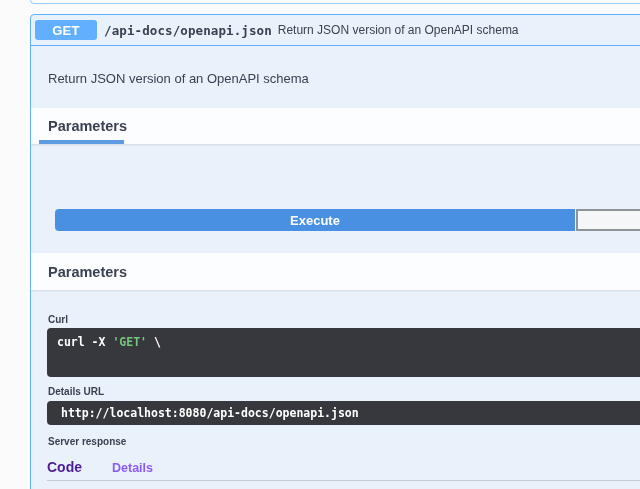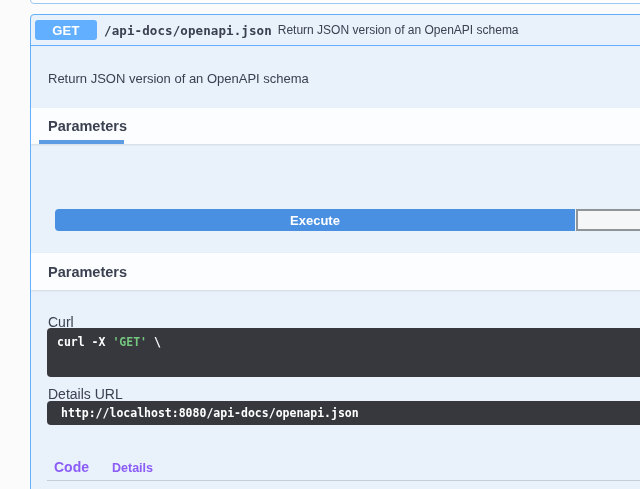--- a/index.html
+++ b/index.html
@@ -56,34 +56,34 @@
     position:absolute; left:0; top:0; width:520px; height:22px;
     background:#4990e2; border:none; border-radius:4px 0 0 4px;
     color:#fff; font-weight:bold; font-size:13px; cursor:pointer;
     font-family:"Liberation Sans", sans-serif;
   }
   .clear-btn {
     position:absolute; left:521px; top:0; width:110px; height:22px;
     background:#f4f6f8; border:2px solid #8f9499; border-radius:0 4px 4px 0;
     cursor:pointer;
   }
-  .mini-label { position:absolute; left:17px; font-size:14px; font-weight:normal; color:#3b4151; }
+  .mini-label { position:absolute; left:17px; font-size:10px; font-weight:bold; color:#3b4151; }
   .curl-label { top:299px; }
   .requrl-label { top:371px; }
   .server-label { top:421px; }
   .code-block {
     position:absolute; left:16px; right:0; background:#36383e; border-radius:4px;
     font-family:"DejaVu Sans Mono", monospace; font-weight:bold;
     font-size:11.5px; color:#ffffff;
   }
   .curl-block { top:313px; height:49px; padding:7px 10px; }
   .code-line { white-space:pre; line-height:14.5px; }
   .str { color:#75c77e; }
   .requrl-block { top:386px; height:24px; line-height:24px; padding-left:14px; white-space:pre; }
-  .th-code { position:absolute; left:23px; top:444px; font-size:14px; font-weight:600; color:#8b5cf6; }
+  .th-code { position:absolute; left:16px; top:444px; font-size:14px; font-weight:600; color:#4c1d95; }
   .th-details { position:absolute; left:81px; top:446px; font-size:12.5px; font-weight:bold; color:#8b5cf6; }
   .table-divider { position:absolute; left:16px; right:0; top:465px; border-top:1px solid #c6ccd4; }
 </style>
 </head>
 <body>
 
 <div id="screen">
 
   <div class="prev-sliver"></div>
 
@@ -115,19 +115,20 @@
     <div class="mini-label curl-label">Curl</div>
 
     <div class="code-block curl-block">
       <div class="code-line"><span>curl -X </span><span class="str">'GET'</span><span> \</span></div>
     </div>
 
     <div class="mini-label requrl-label">Details URL</div>
 
     <div class="code-block requrl-block">http://localhost:8080/api-docs/openapi.json</div>
 
+    <div class="mini-label server-label">Server response</div>
 
     <div class="th-code">Code</div>
     <div class="th-details">Details</div>
     <div class="table-divider"></div>
 
   </div>
 </div>
 
 </body></html>

